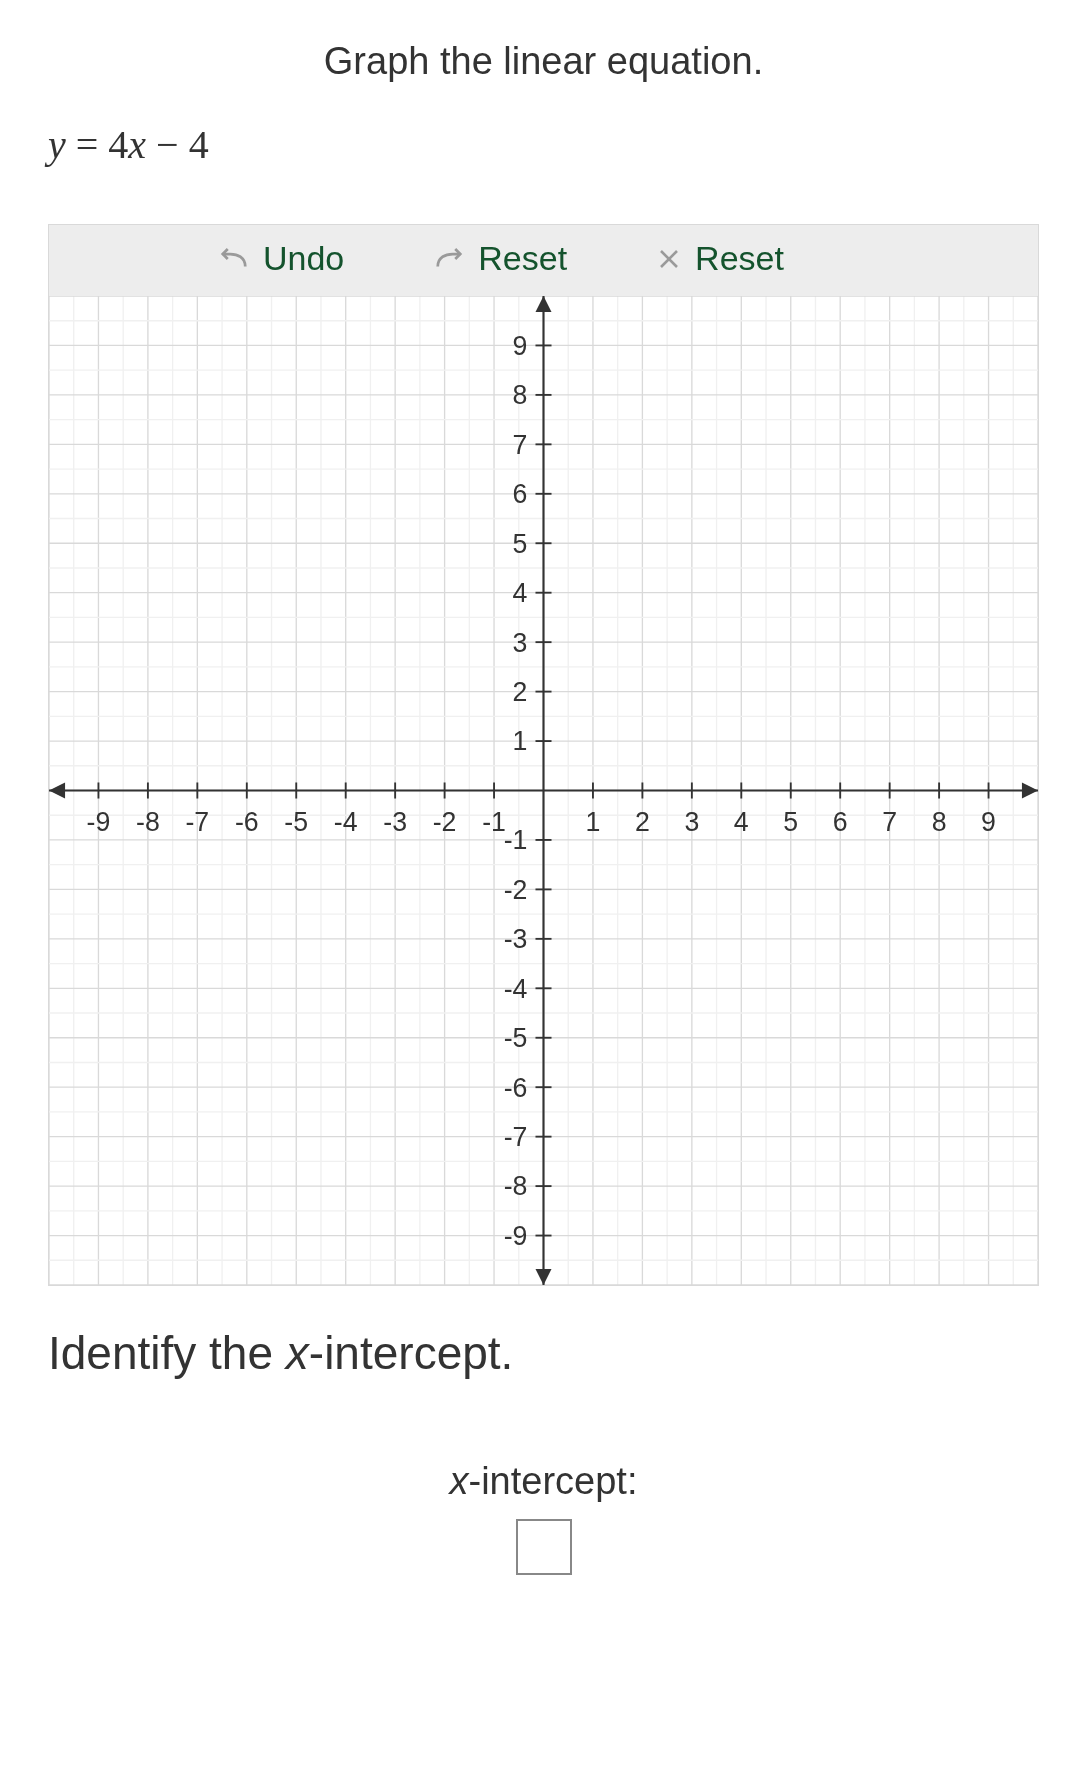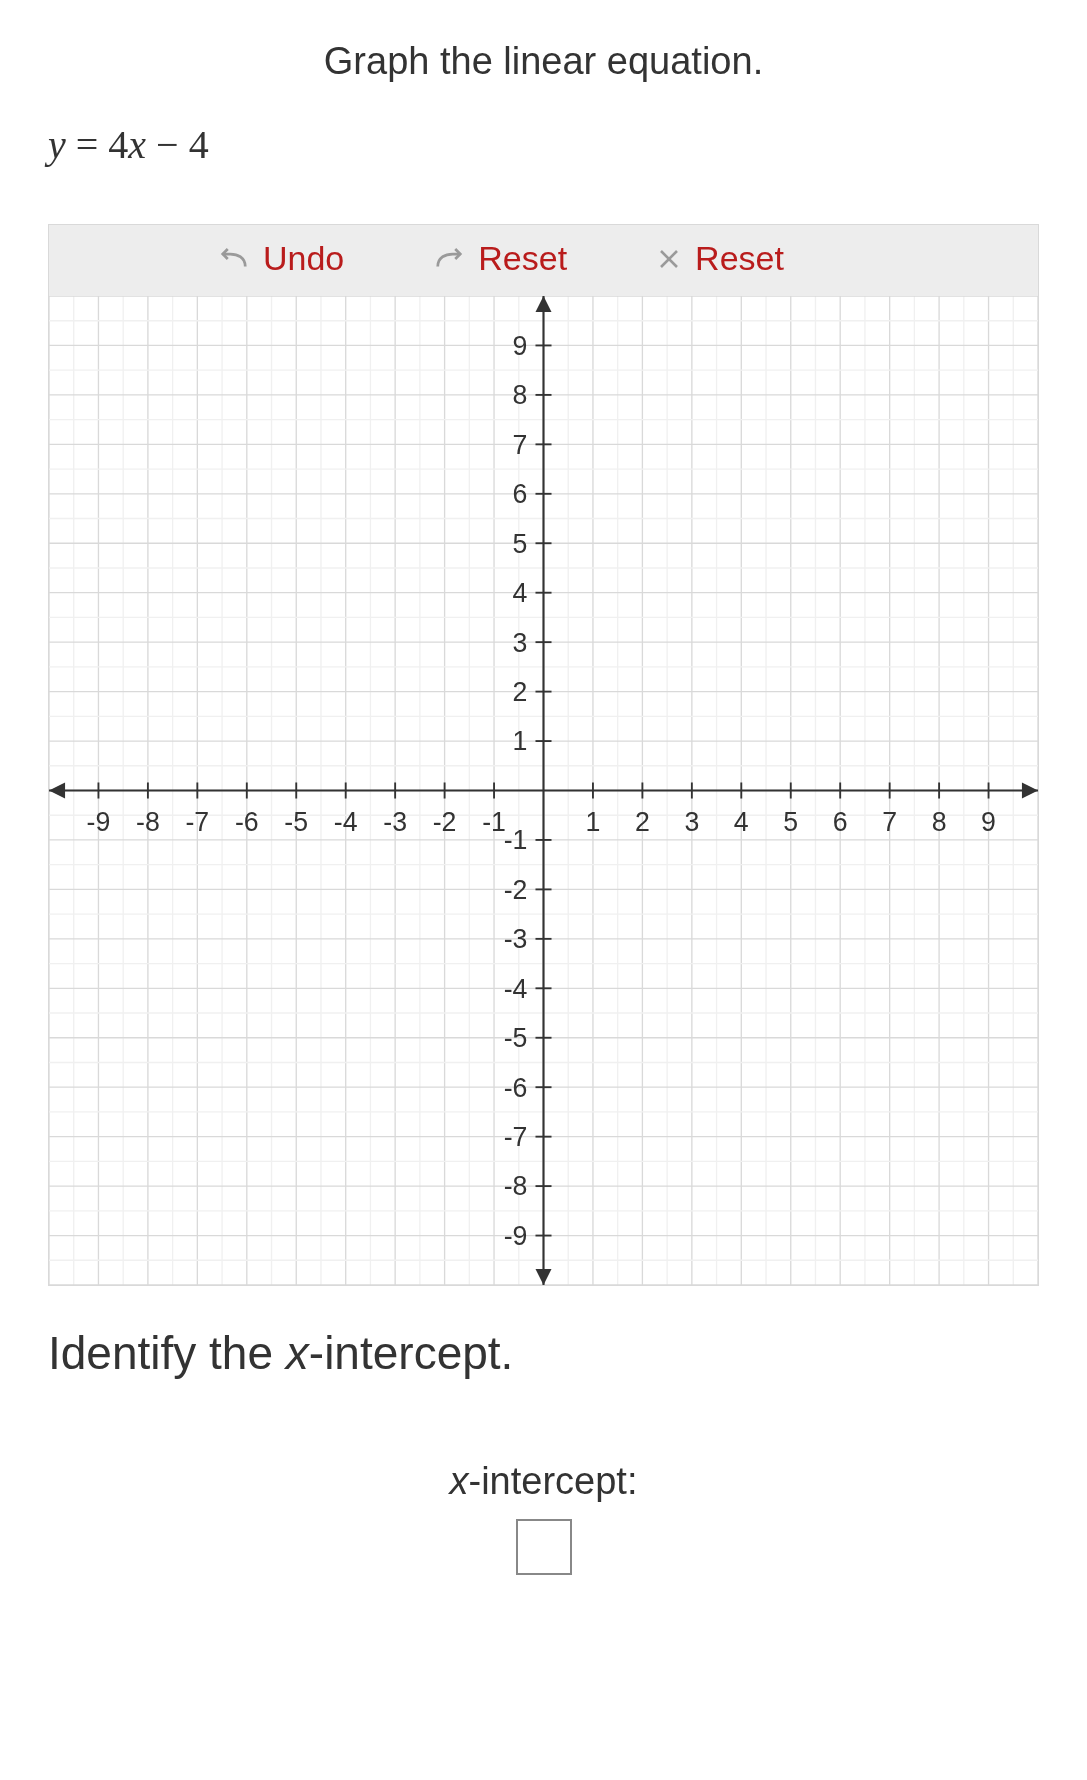--- a/index.html
+++ b/index.html
@@ -7,21 +7,21 @@
     .prompt { font-size:38px; margin-bottom:38px;text-align:center; }
     .equation { font-family: 'Times New Roman', serif; font-size:40px; font-style:italic; margin-bottom:56px; }
     .equation .num { font-style:normal; }
     .tool-panel { background:#ededed; border:1px solid #d9d9d9; }
     .tool-row1 { display:flex; align-items:center; padding:0; }
     .tool-btn { display:flex; align-items:center; justify-content:center; height:90px; font-size:34px; color:#333; cursor:pointer; }
     .line-btn { width:160px; background:linear-gradient(#d8d8d8,#c9c9c9); border:2px solid #4a90d9; margin:8px 0 8px 8px; }
     .move-btn { width:200px; background:transparent; margin-left:10px; gap:16px; }
     .move-icon svg { display:block; }
     .tool-row2 { display:flex; align-items:center; justify-content:flex-start; gap:90px; padding:14px 0 18px 170px; }
-    .hist-btn { display:flex; align-items:center; gap:14px; color:#b91c1c; font-size:34px; cursor:pointer; }
+    .hist-btn { display:flex; align-items:center; gap:14px; color:#14532d; font-size:34px; cursor:pointer; }
     .hist-btn svg { display:block; }
     .graph-wrap { width:100%; background:#fff; }
     .graph-wrap svg { display:block; width:100%; height:auto; }
     .identify { font-size:46px; margin-top:40px; margin-bottom:80px; }
     .answer-row { display:flex; align-items:center; gap:16px; font-size:38px;flex-direction:column; }
     .answer-row .lbl { font-style:italic; }
     .answer-box { width:56px; height:56px; border:2px solid #888; background:#fff; }
     .axis-label { font-family: Arial, sans-serif; font-size:20px; fill:#333; }
   </style>
 </head>

